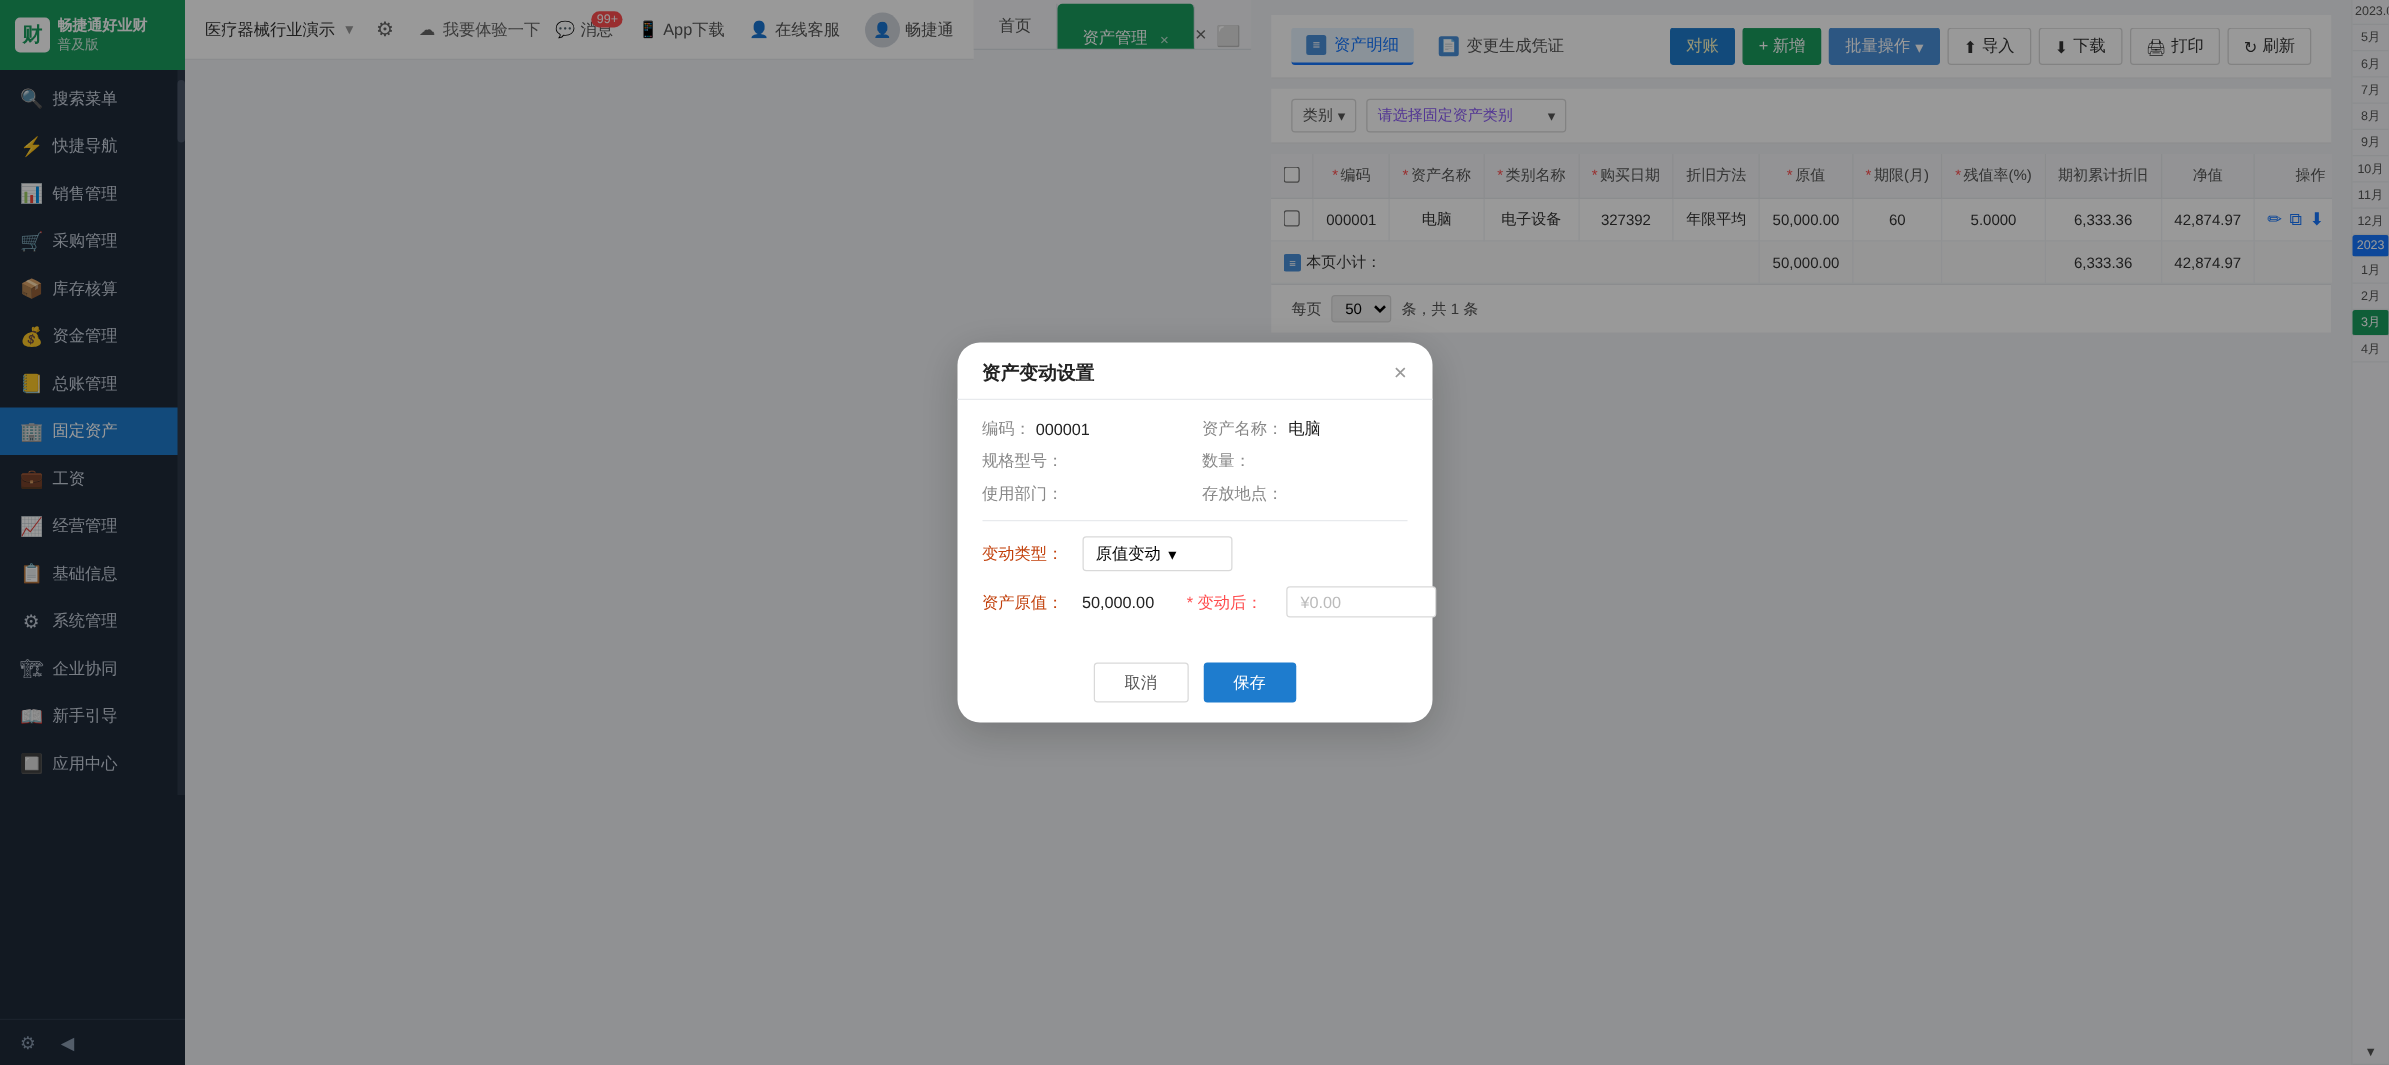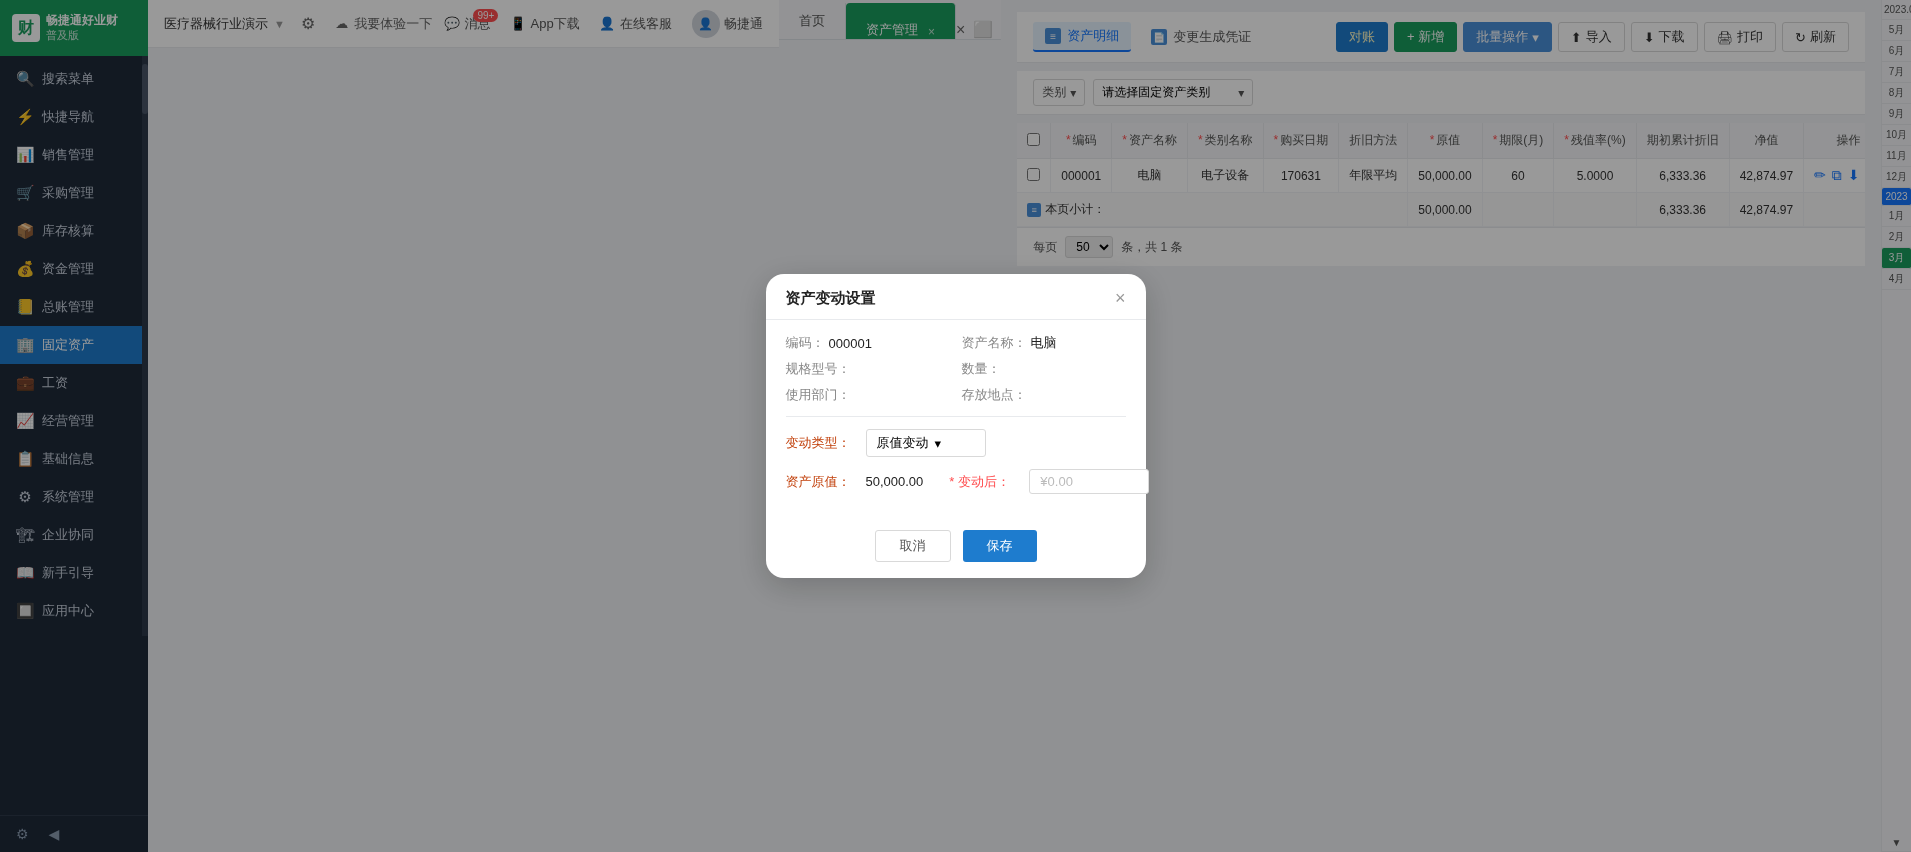--- a/index.html
+++ b/index.html
@@ -673,21 +673,21 @@
           </button>
         </div>
       </div>
 
       <div class="filter-bar">
         <div class="filter-select">
           <span>类别</span>
           <span>▾</span>
         </div>
         <div class="filter-select" style="min-width:160px;">
-          <span style="color:#000000;">请选择固定资产类别</span>
+          <span style="color:#8b5cf6;">请选择固定资产类别</span>
           <span style="margin-left:auto;">▾</span>
         </div>
       </div>
 
       <div class="table-wrapper">
         <table>
           <thead>
             <tr>
               <th style="width:36px;">
                 <input type="checkbox" style="">
@@ -706,21 +706,21 @@
             </tr>
           </thead>
           <tbody>
             <tr>
               <td>
                 <input type="checkbox" style="">
               </td>
               <td>000001</td>
               <td>电脑</td>
               <td>电子设备</td>
-              <td>170631</td>
+              <td>327392</td>
               <td>年限平均</td>
               <td>50,000.00</td>
               <td>60</td>
               <td>5.0000</td>
               <td>6,333.36</td>
               <td>42,874.97</td>
               <td>
                 <div class="action-icons">
                   <span class="action-icon">✏</span>
                   <span class="action-icon">⧉</span>

